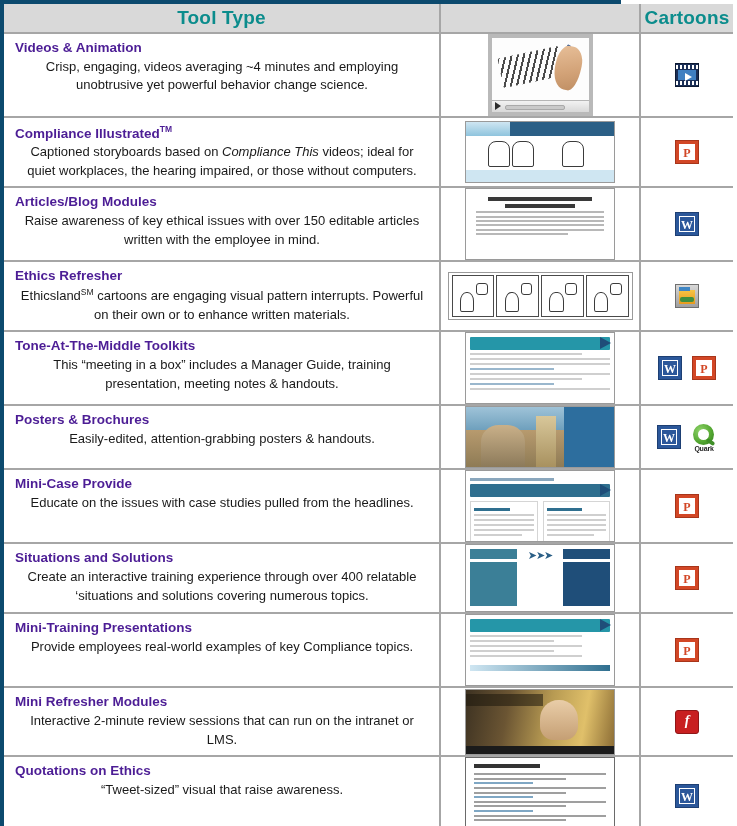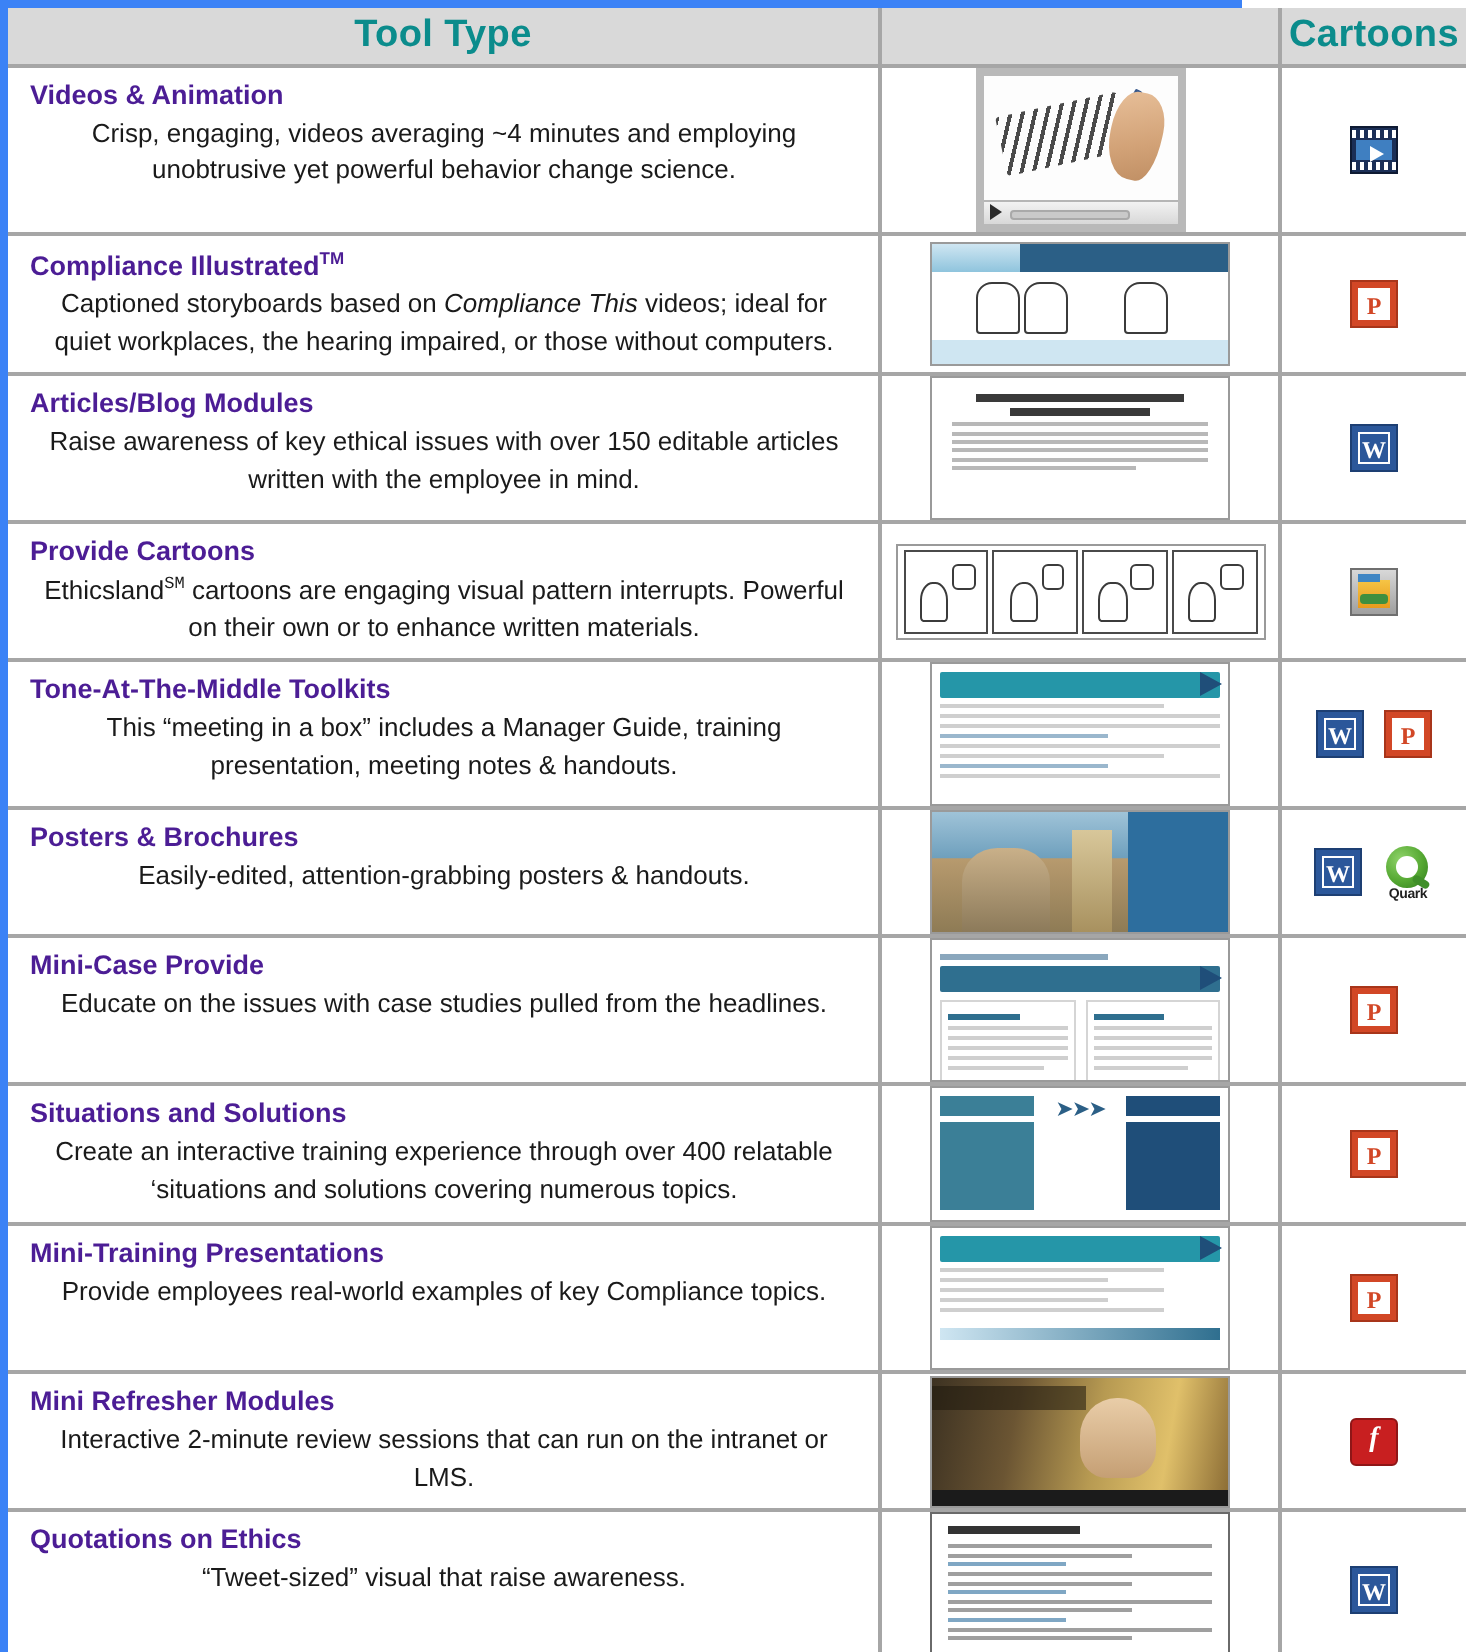--- a/index.html
+++ b/index.html
@@ -5,21 +5,21 @@
   html,body{margin:0;padding:0;background:#ffffff;}
   body{
     width:737px;height:826px;overflow:hidden;
     font-family:"Liberation Sans","DejaVu Sans",sans-serif;
     -webkit-font-smoothing:antialiased;
   }
   .frame{
     position:relative;
     width:621px;height:826px;
     box-sizing:border-box;
-    border:4px solid #3b82f6;
+    border:4px solid #0c4a6e;
     background:#ffffff;
   }
   table.tools{
     width:100%;height:100%;
     border-collapse:collapse;
     table-layout:fixed;
   }
   col.c1{width:436px;}
   col.c2{width:200px;}
   col.c3{width:93px;}
@@ -60,21 +60,21 @@
   }
   .tool-title sup{font-size:8.5px;vertical-align:super;font-weight:bold;}
   .tool-desc{
     color:#1a1a1a;
     font-size:13px;
     line-height:1.42;
     margin:0;
     text-align:center;
   }
   .tool-desc em{font-style:italic;}
-  .tool-desc sup{font-size:8.5px;vertical-align:super;font-family:Liberation Mono, monospace;}
+  .tool-desc sup{font-size:8.5px;vertical-align:super;}
 
   
   .thumb-wrap{display:flex;align-items:center;justify-content:center;height:100%;}
   .thumb{
     box-sizing:border-box;
     background:#ffffff;
     border:1px solid #9a9a9a;
     overflow:hidden;
     position:relative;
   }
@@ -377,21 +377,21 @@
             <span class="ic ic-word">
                 <span class="inner">W</span>
               </span>
           </div>
         </td>
       </tr>
 
       <tr>
         <td>
           <div class="cell-text">
-            <div class="tool-title">Provide Cartoons</div>
+            <div class="tool-title">Ethics Refresher</div>
             <div class="tool-desc">Ethicsland<sup>SM</sup> cartoons are engaging visual pattern interrupts. Powerful on their own or to enhance written materials.</div>
           </div>
         </td>
         <td>
           <div class="thumb-wrap">
             <div class="thumb t-cartoon">
               <div class="strip">
                 <div class="panel"></div>
                 <div class="panel"></div>
                 <div class="panel"></div>

